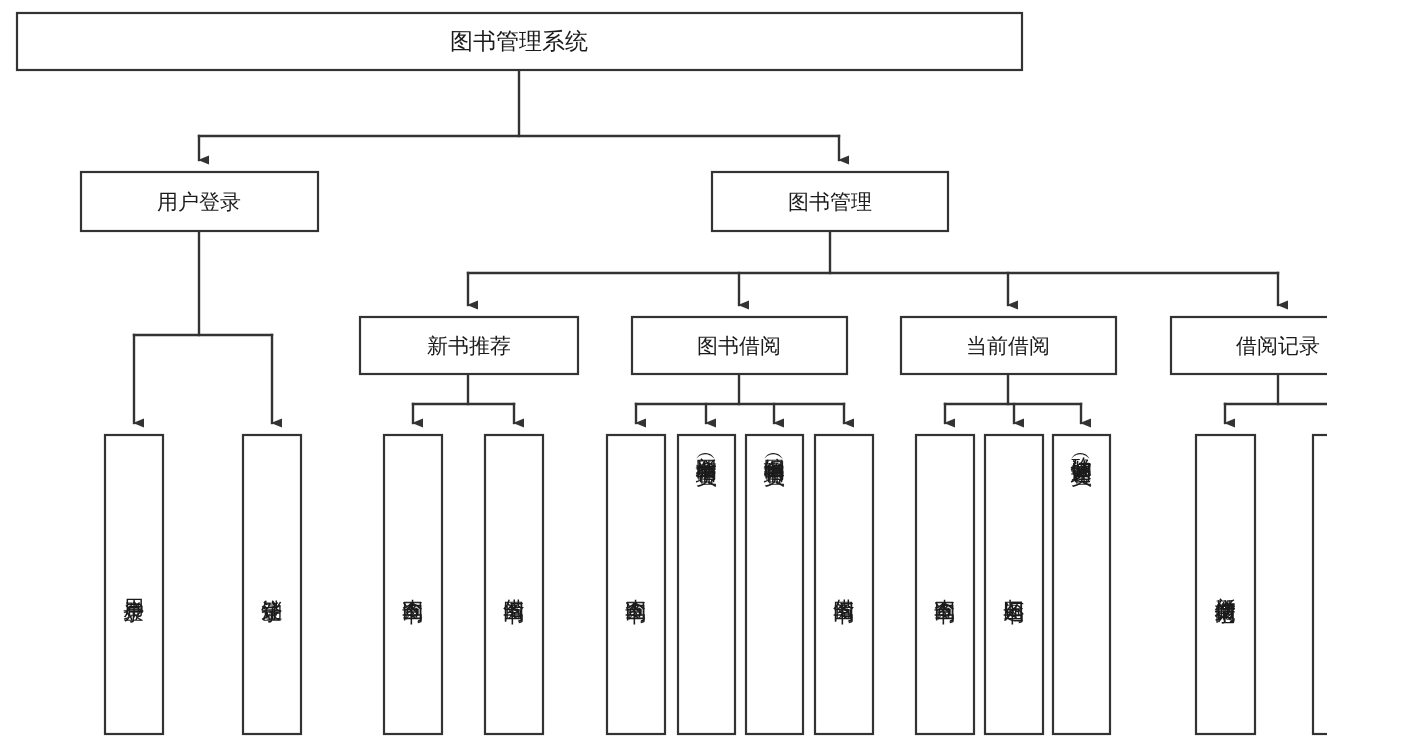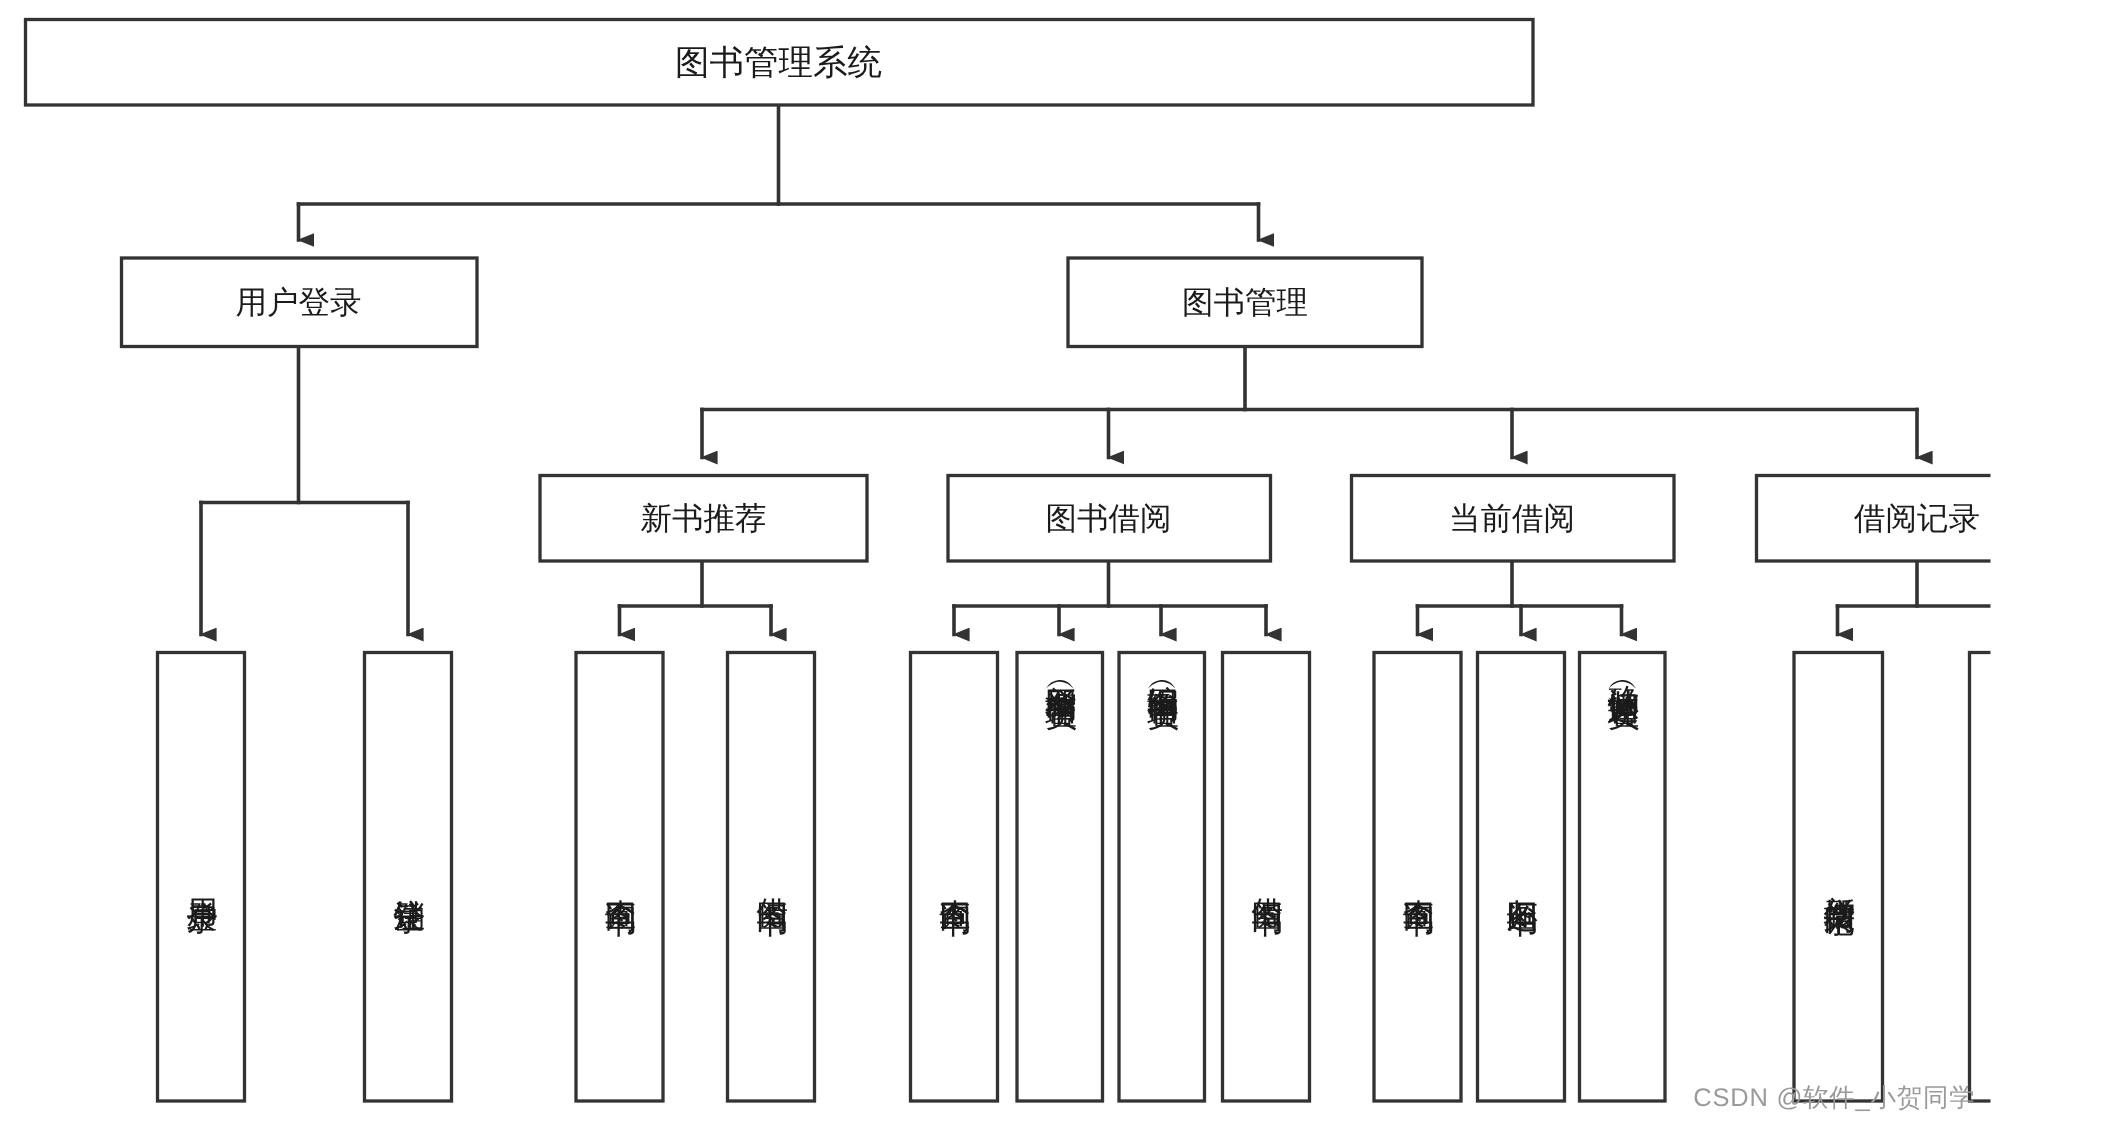--- a/index.html
+++ b/index.html
@@ -230,15 +230,14 @@
     <span class="vert-text">确认归还（管理员）</span>
   </div>
 
   <div class="vert-wrap" style="left:1196px; top:435px; width:59px; height:299px;">
     <span class="vert-text">新增借阅记录</span>
   </div>
   <div class="vert-wrap" style="left:1313px; top:435px; width:58px; height:299px;">
     <span class="vert-text">查询借阅记录</span>
   </div>
 
-  <div class="watermark">CSDN @软件_小贺同学</div>
 
 </div>
 
 </body></html>

